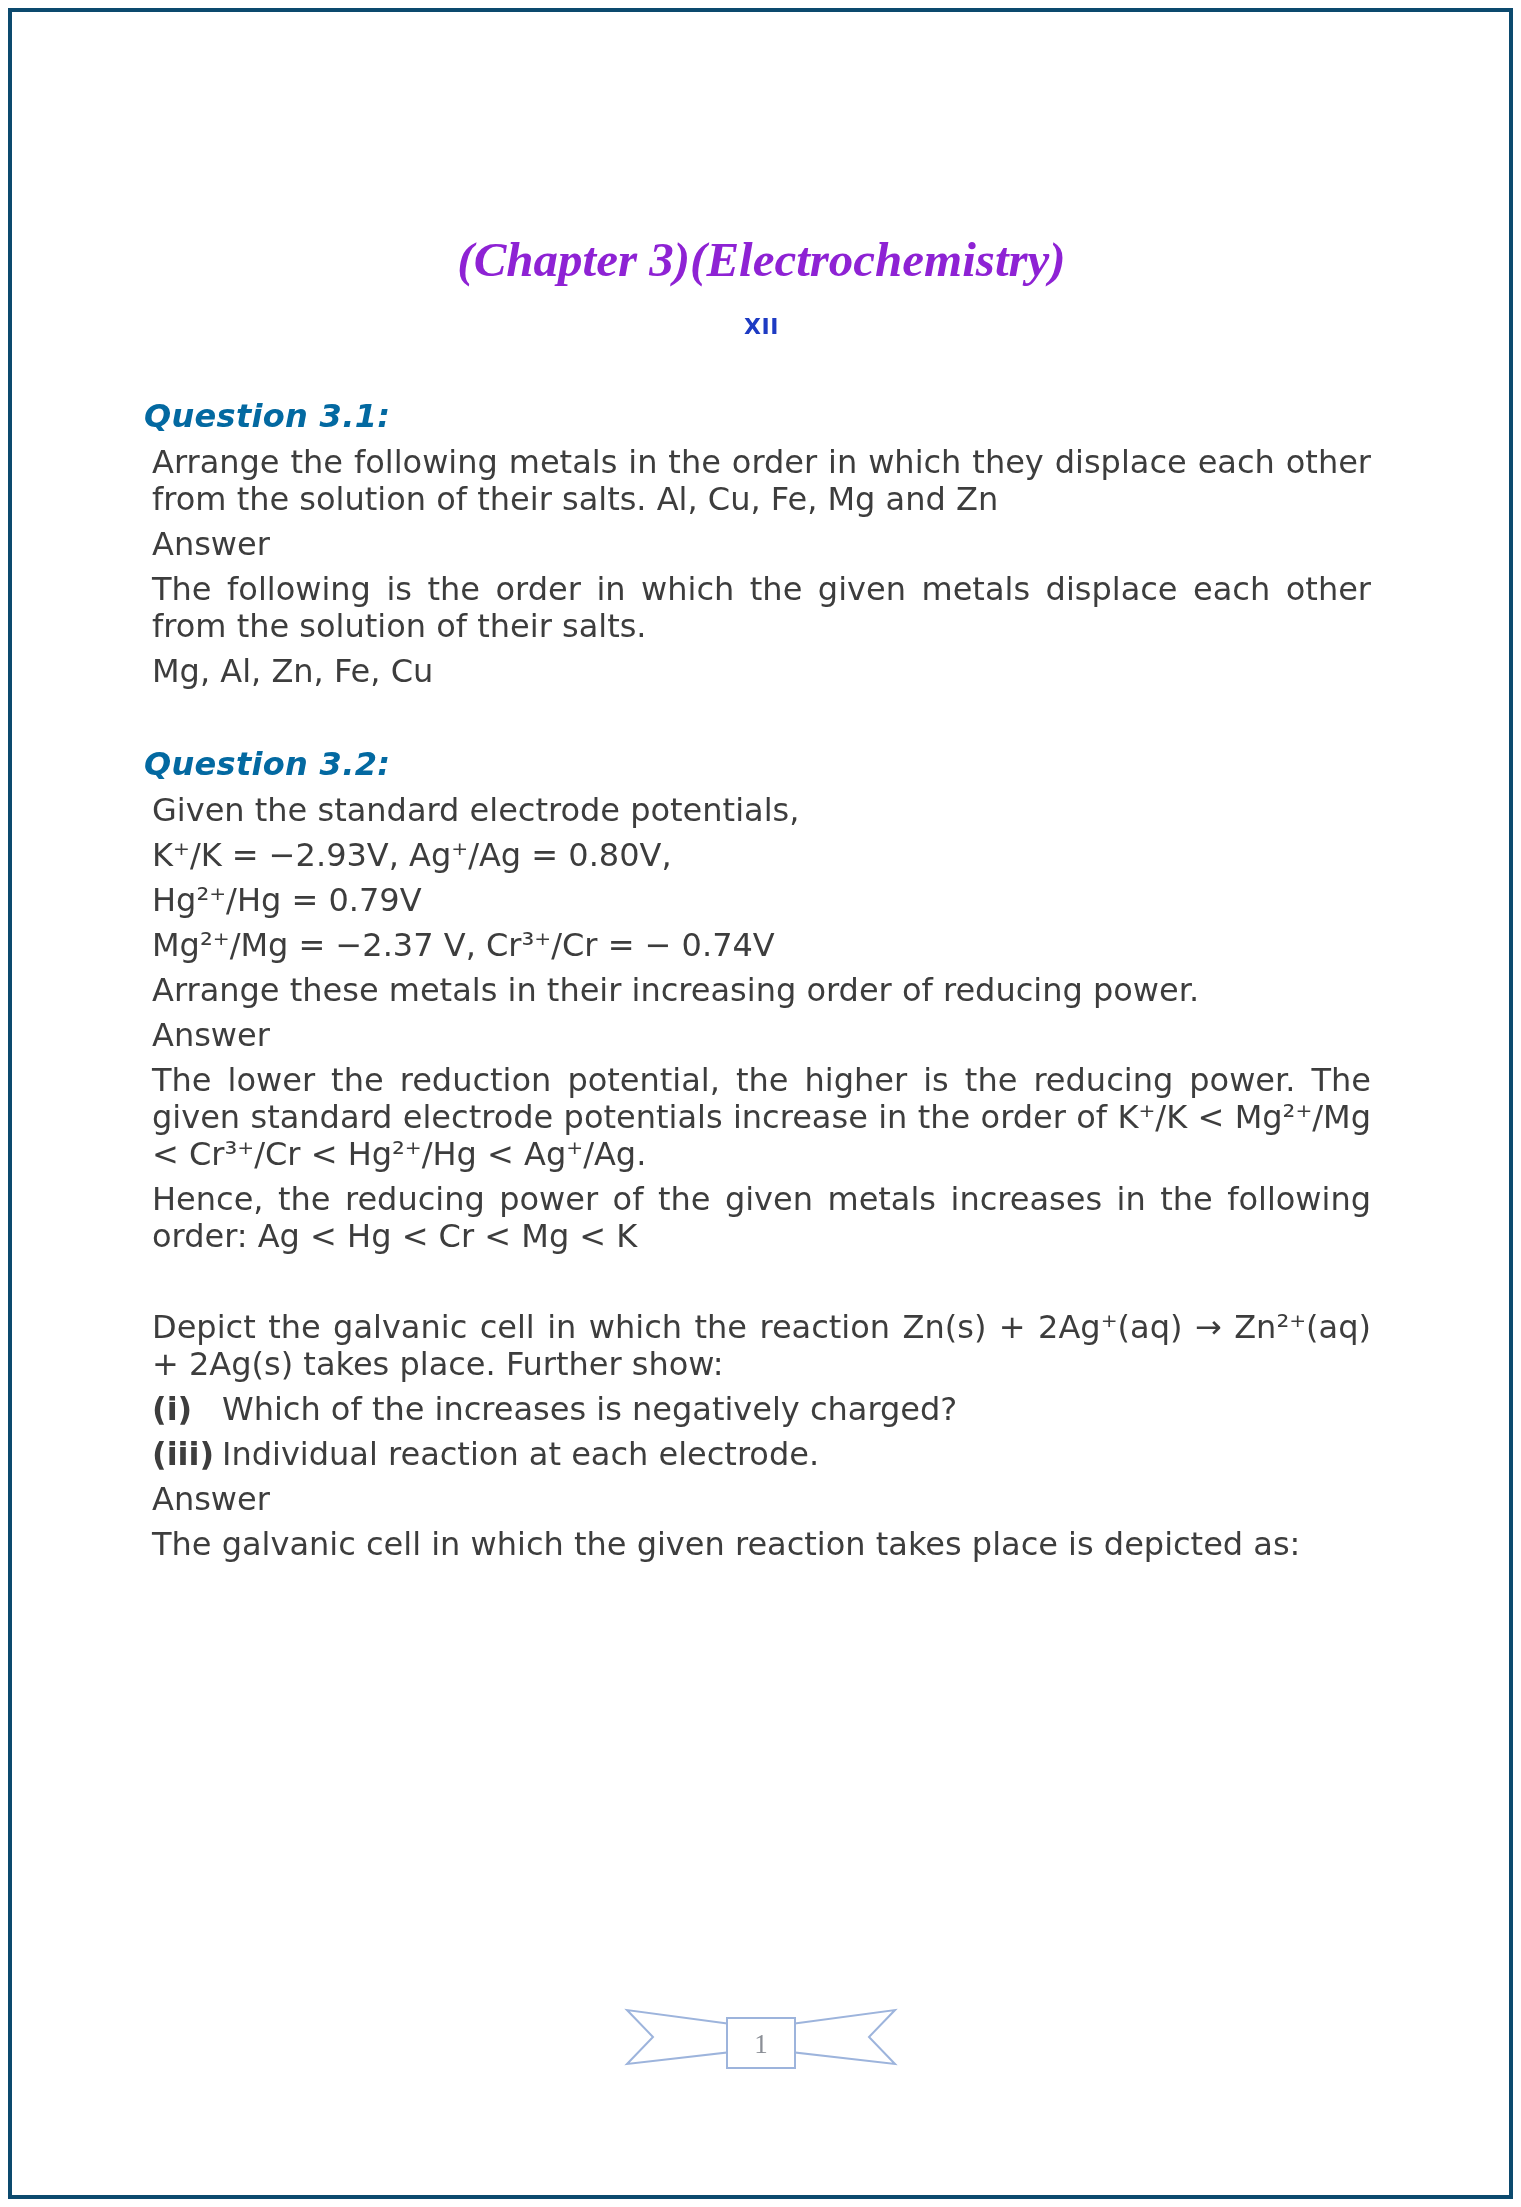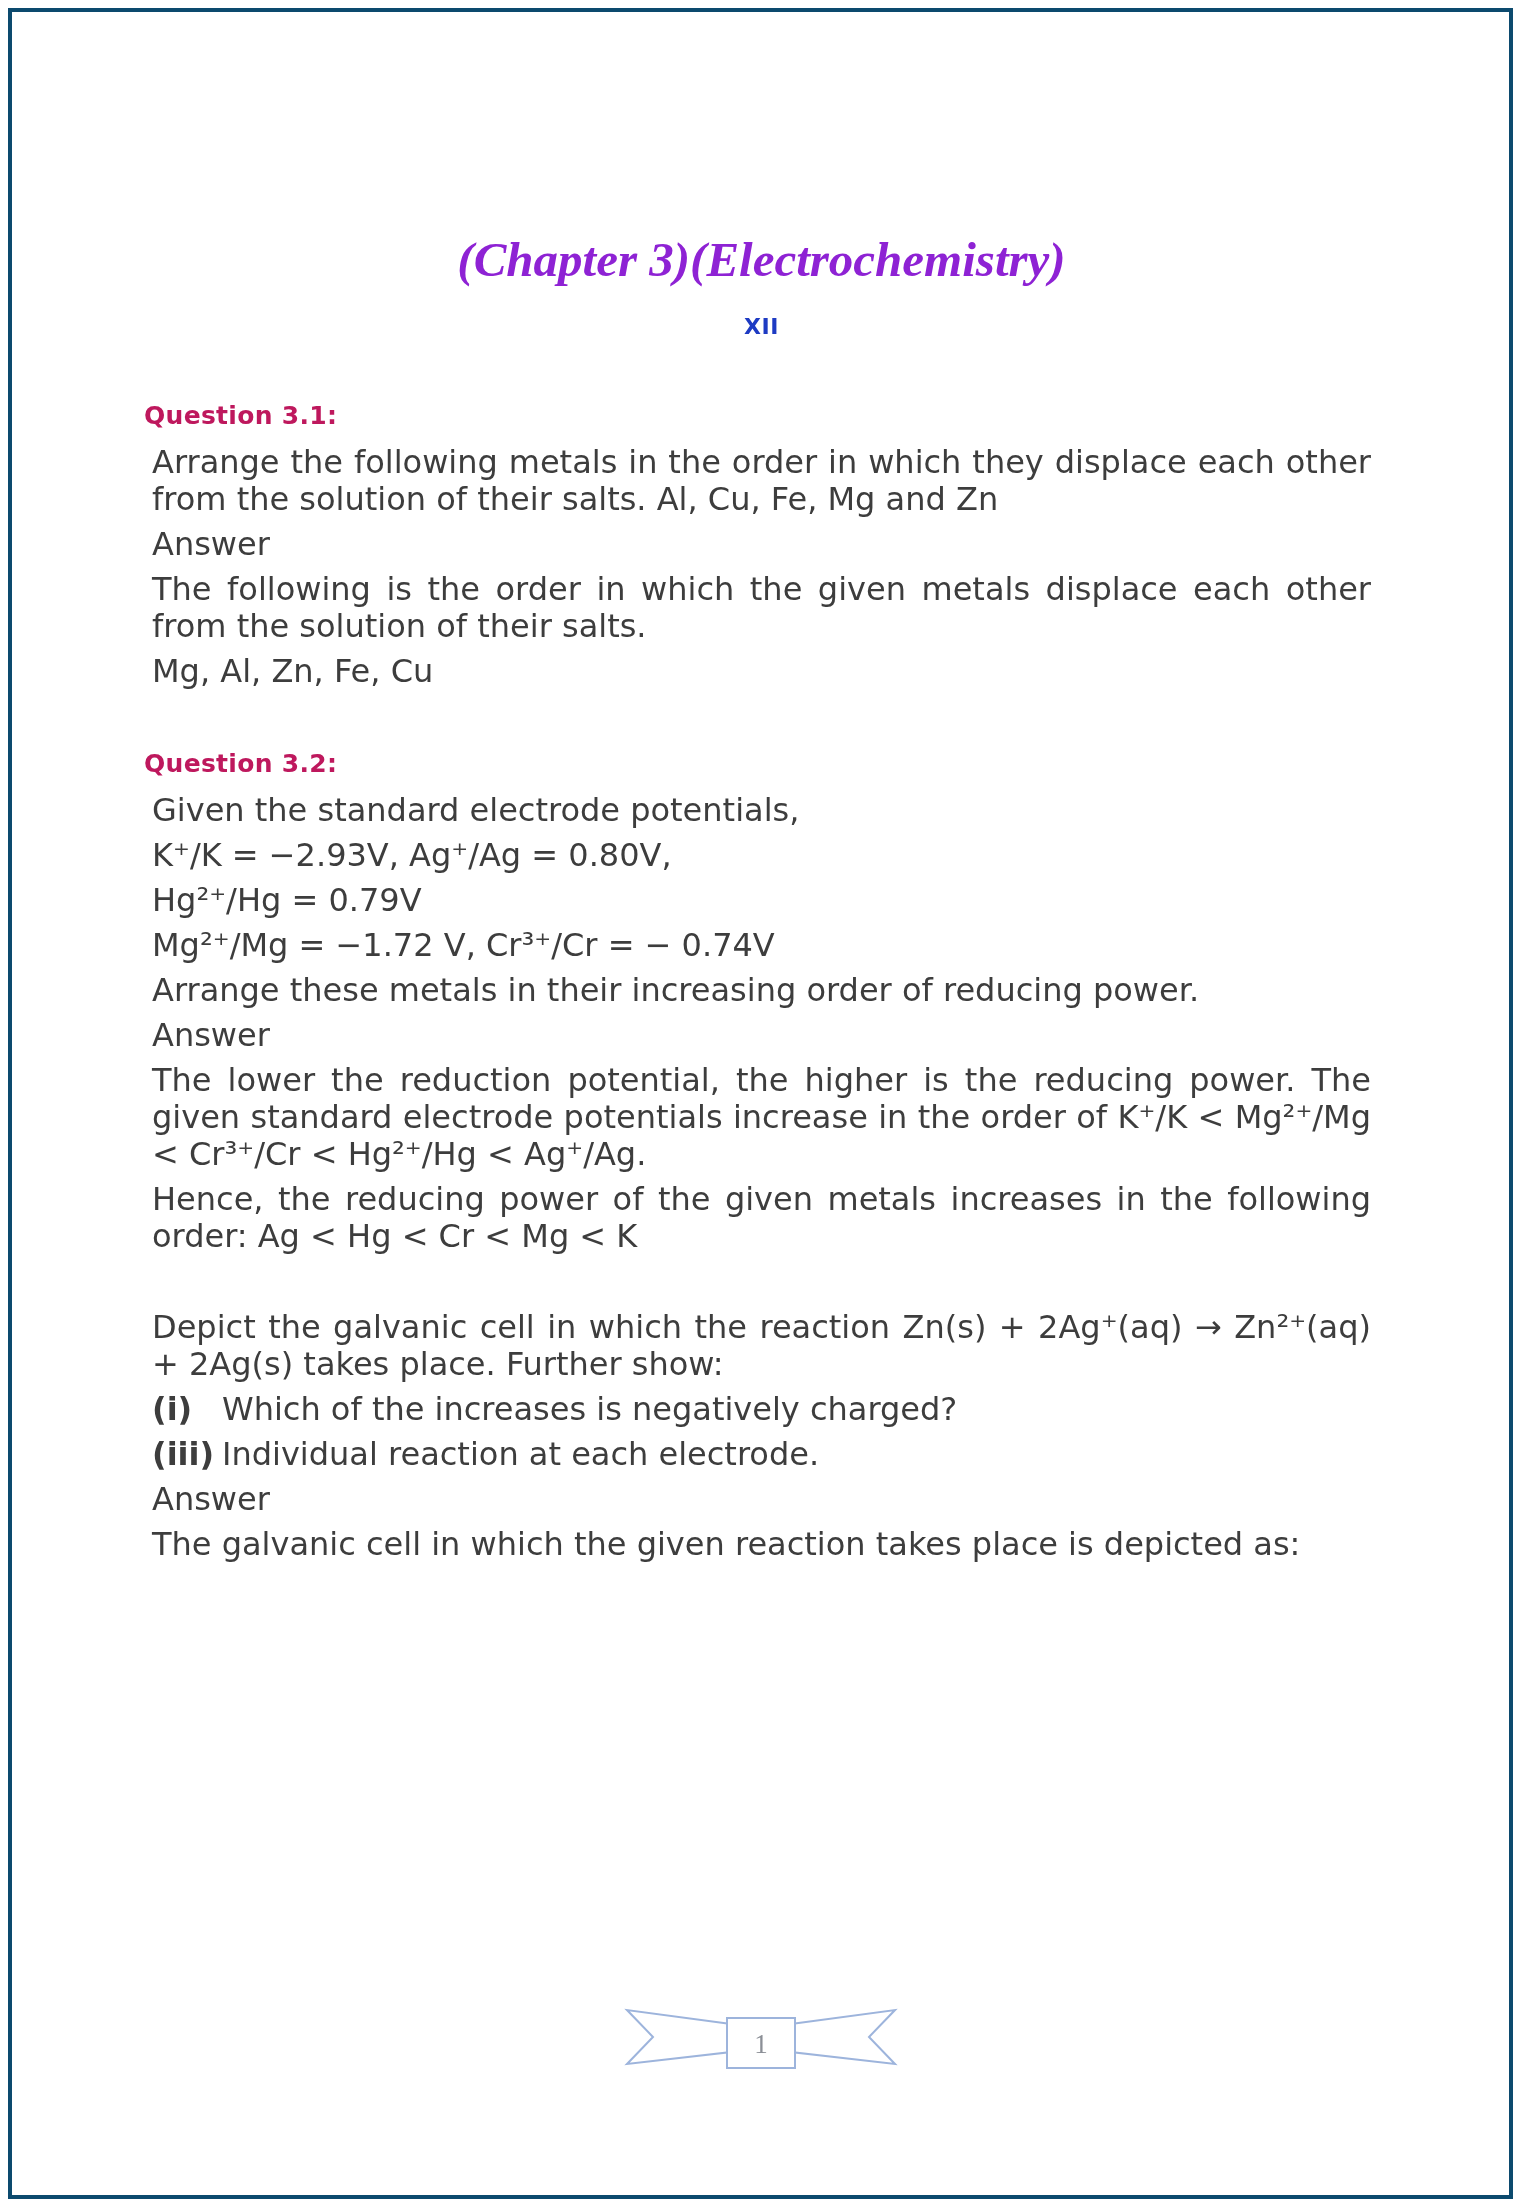--- a/index.html
+++ b/index.html
@@ -34,25 +34,26 @@
     margin-top: 20px;
     font-size: 22px;
     line-height: 38px;
     font-weight: bold;
     color: #1e3bc3;
     letter-spacing: 0.5px;
   }
   .question { margin-top: 54px; }
   .question:first-of-type { margin-top: 50px; }
   .qheading {
-    font-size: 25px;
+    font-size: 32px;
     line-height: 40px;
     font-weight: bold;
-    color: #be185d;
+    color: #0369a1;
     letter-spacing: 0.3px;
+    font-style: italic;
   }
   .content p {
     font-size: 32px;
     line-height: 37px;
     margin: 8px;
   }
   .just { text-align: justify; }
   .eq { margin-top: 4px !important; }
   .answer-label { font-weight: normal; }
   .li { display: flex; }
@@ -90,21 +91,21 @@
       <p class="answer-label">Answer</p>
       <p class="just">The following is the order in which the given metals displace each other from the solution of their salts.</p>
       <p>Mg, Al, Zn, Fe, Cu</p>
     </section>
 
     <section class="question">
       <h3 class="qheading">Question 3.2:</h3>
       <p>Given the standard electrode potentials,</p>
       <p class="eq">K⁺/K = −2.93V, Ag⁺/Ag = 0.80V,</p>
       <p class="eq">Hg²⁺/Hg = 0.79V</p>
-      <p class="eq">Mg²⁺/Mg = −1.72 V, Cr³⁺/Cr = − 0.74V</p>
+      <p class="eq">Mg²⁺/Mg = −2.37 V, Cr³⁺/Cr = − 0.74V</p>
       <p class="eq">Arrange these metals in their increasing order of reducing power.</p>
       <p class="answer-label">Answer</p>
       <p class="just">The lower the reduction potential, the higher is the reducing power. The given standard electrode potentials increase in the order of K⁺/K &lt; Mg²⁺/Mg &lt; Cr³⁺/Cr &lt; Hg²⁺/Hg &lt; Ag⁺/Ag.</p>
       <p class="just">Hence, the reducing power of the given metals increases in the following order: Ag &lt; Hg &lt; Cr &lt; Mg &lt; K</p>
     </section>
 
     <section class="question">
       <p class="just">Depict the galvanic cell in which the reaction Zn(s) + 2Ag⁺(aq) → Zn²⁺(aq) + 2Ag(s) takes place. Further show:</p>
       <p class="li">
         <span class="marker">(i)</span>

